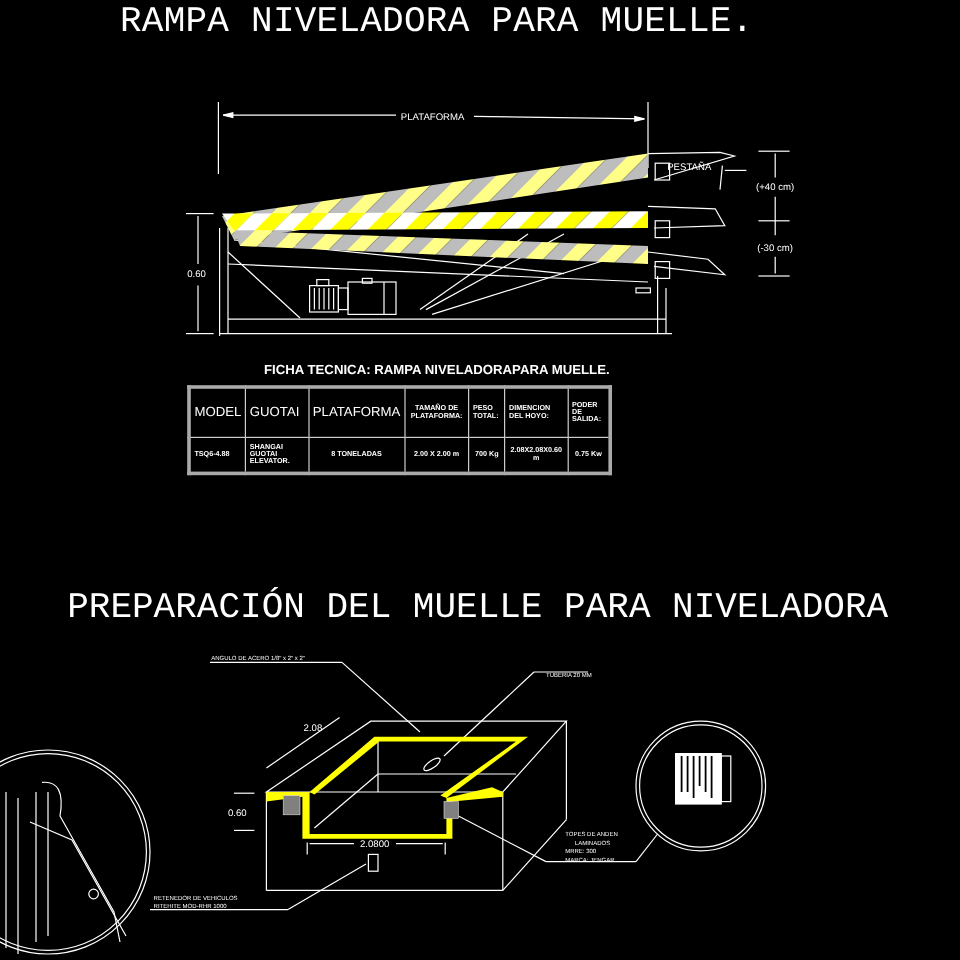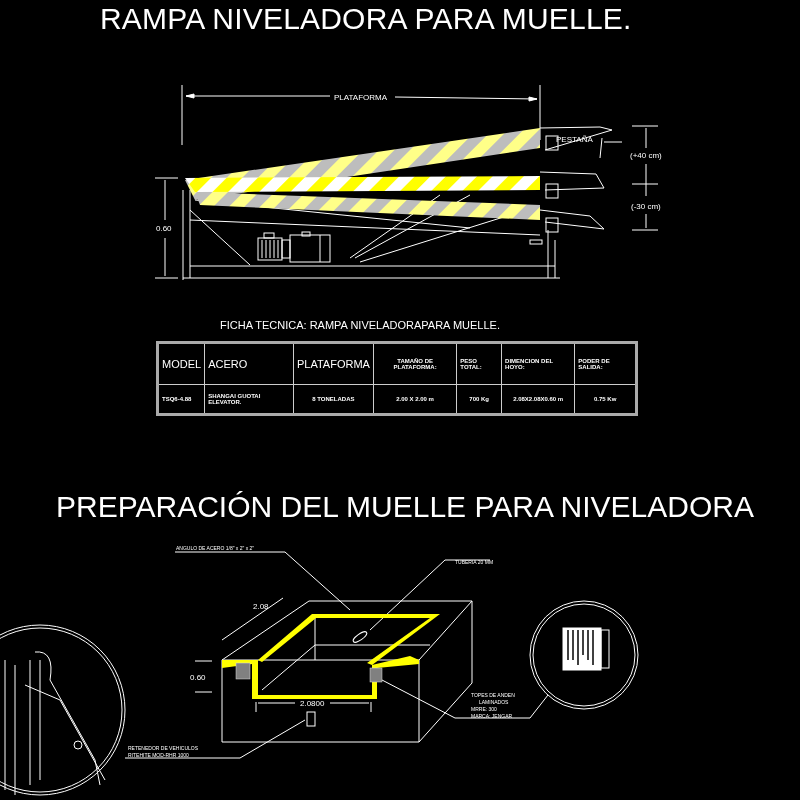--- a/index.html
+++ b/index.html
@@ -1,23 +1,23 @@
 <!DOCTYPE html>
 <html><head>
 <meta charset="utf-8">
 <style>
   html,body{margin:0;padding:0;background:#000;}
   body{width:800px;height:800px;position:relative;overflow:hidden;font-family:"Liberation Sans",sans-serif;color:#fff;}
-  .title{position:absolute;white-space:nowrap;color:#fff;font-family:Liberation Sans, sans-serif;}
+  .title{position:absolute;white-space:nowrap;color:#fff;font-family:Liberation Mono, monospace;}
   #title1{left:100px;top:2px;font-size:30px;letter-spacing:0.2px;}
   #title2{left:56px;top:490px;font-size:30px;}
   svg{position:absolute;left:0;top:0;}
   .lbl{font-family:"Liberation Sans",sans-serif;fill:#fff;}
-  .ficha{position:absolute;left:220px;top:319px;font-size:11px;white-space:nowrap;font-weight:normal;}
-  table.spec{position:absolute;left:156px;top:321px;width:482px;border-collapse:collapse;border:3px solid #aaa;border-radius:6px;margin-top:20px;}
+  .ficha{position:absolute;left:220px;top:303px;font-size:11px;white-space:nowrap;font-weight:bold;}
+  table.spec{position:absolute;left:156px;top:321px;width:354px;border-collapse:collapse;border:3px solid #aaa;border-radius:6px;}
   table.spec td{border:1px solid #ccc;color:#fff;padding:0 3px;vertical-align:middle;}
   table.spec .h td{height:40px;font-size:6px;font-weight:bold;}
   table.spec .h td.big{font-size:11px;font-weight:normal;}
   table.spec .r td{height:28px;font-size:6px;font-weight:bold;}
   .center{text-align:center;}
 </style>
 </head>
 <body>
 
 <div class="title" id="title1">RAMPA NIVELADORA PARA MUELLE.</div>
@@ -188,21 +188,21 @@
     <path d="M25 685 L60 700 L105 780"></path>
     <circle cx="78" cy="745" r="4"></circle>
   </g>
 </svg>
 
 <div class="ficha">FICHA TECNICA: RAMPA NIVELADORAPARA MUELLE.</div>
 <table class="spec">
   <tbody>
       <tr class="h">
     <td class="big">MODEL</td>
-    <td class="big">ACERO</td>
+    <td class="big">GUOTAI</td>
     <td class="big">PLATAFORMA</td>
     <td class="center">TAMAÑO DE PLATAFORMA:</td>
     <td>PESO TOTAL:</td>
     <td>DIMENCION DEL HOYO:</td>
     <td>PODER DE SALIDA:</td>
   </tr>
   <tr class="r">
     <td>TSQ6-4.88</td>
     <td>SHANGAI GUOTAI ELEVATOR.</td>
     <td class="center">8 TONELADAS</td>

